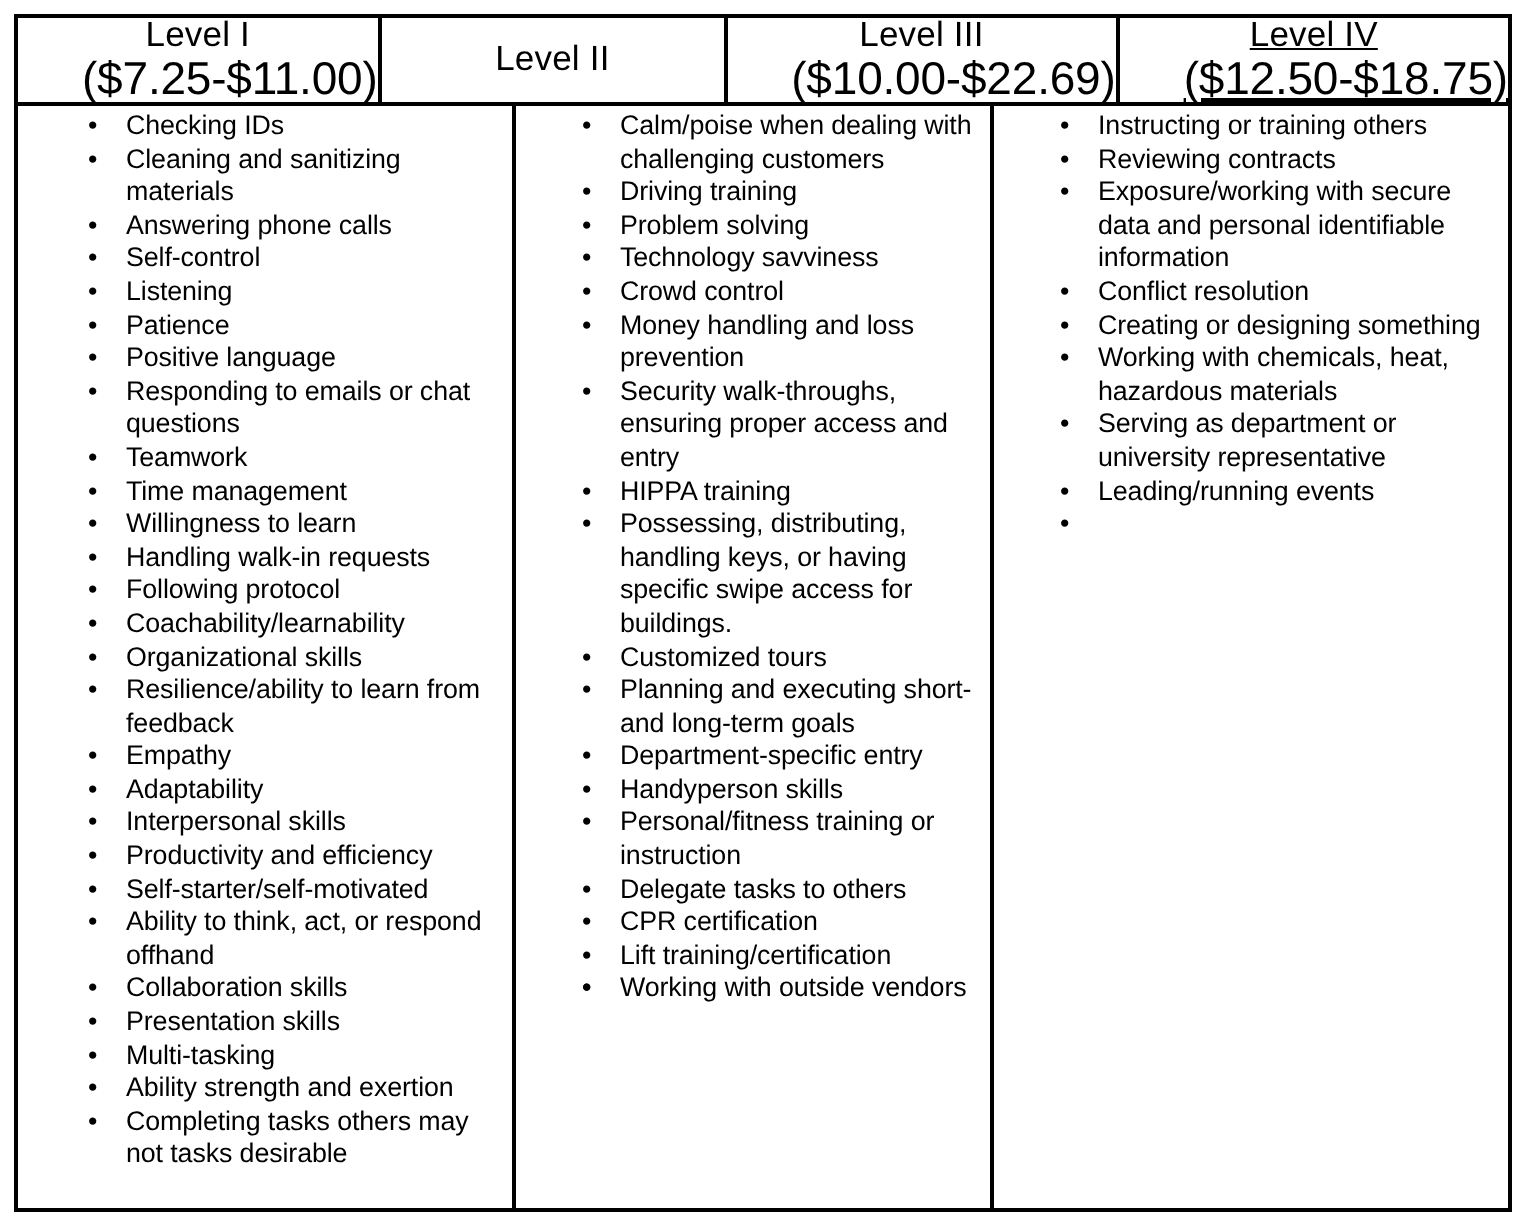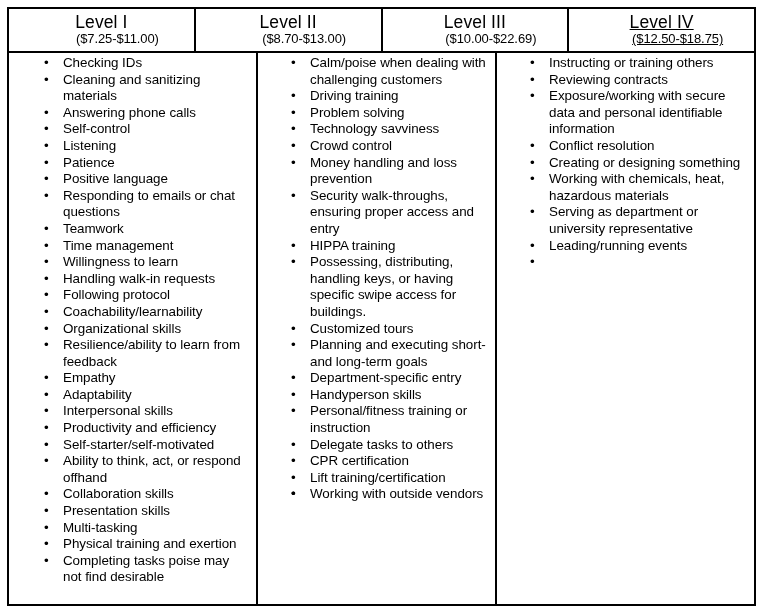--- a/index.html
+++ b/index.html
@@ -54,21 +54,21 @@
   }
   .header-cell:last-child {
     border-right: none;
     text-decoration: underline;
   }
   .header-title {
     font-size: 17.5px;
     letter-spacing: 0.1px;
   }
   .header-range {
-    font-size: 13px;
+    font-size: 23px;
     letter-spacing: -0.1px;
     margin-left: 32px;
   }
 
   
   .body-row {
     display: flex;
     width: 100%;
     height: 551px;
     box-sizing: border-box;
@@ -122,21 +122,20 @@
 <div class="page">
   <div class="table-wrap">
 
     <div class="header-row">
       <div class="header-cell">
         <div class="header-title">Level I</div>
         <div class="header-range">($7.25-$11.00)</div>
       </div>
       <div class="header-cell">
         <div class="header-title">Level II</div>
-        <div class="header-range">($8.70-$13.00)</div>
       </div>
       <div class="header-cell">
         <div class="header-title">Level III</div>
         <div class="header-range">($10.00-$22.69)</div>
       </div>
       <div class="header-cell">
         <div class="header-title">Level IV</div>
         <div class="header-range">($12.50-$18.75)</div>
       </div>
     </div>
@@ -162,22 +161,22 @@
             <li><span class="bullet">•</span><span>Resilience/ability to learn from feedback</span></li>
             <li><span class="bullet">•</span><span>Empathy</span></li>
             <li><span class="bullet">•</span><span>Adaptability</span></li>
             <li><span class="bullet">•</span><span>Interpersonal skills</span></li>
             <li><span class="bullet">•</span><span>Productivity and efficiency</span></li>
             <li><span class="bullet">•</span><span>Self-starter/self-motivated</span></li>
             <li><span class="bullet">•</span><span>Ability to think, act, or respond offhand</span></li>
             <li><span class="bullet">•</span><span>Collaboration skills</span></li>
             <li><span class="bullet">•</span><span>Presentation skills</span></li>
             <li><span class="bullet">•</span><span>Multi-tasking</span></li>
-            <li><span class="bullet">•</span><span>Physical training and exertion</span></li>
-            <li><span class="bullet">•</span><span>Completing tasks poise may not find desirable</span></li>
+            <li><span class="bullet">•</span><span>Ability strength and exertion</span></li>
+            <li><span class="bullet">•</span><span>Completing tasks others may not tasks desirable</span></li>
           </ul>
       </div>
       <div class="body-cell col-2">
         <ul class="skill-list">
             <li><span class="bullet">•</span><span>Calm/poise when dealing with challenging customers</span></li>
             <li><span class="bullet">•</span><span>Driving training</span></li>
             <li><span class="bullet">•</span><span>Problem solving</span></li>
             <li><span class="bullet">•</span><span>Technology savviness</span></li>
             <li><span class="bullet">•</span><span>Crowd control</span></li>
             <li><span class="bullet">•</span><span>Money handling and loss prevention</span></li>

